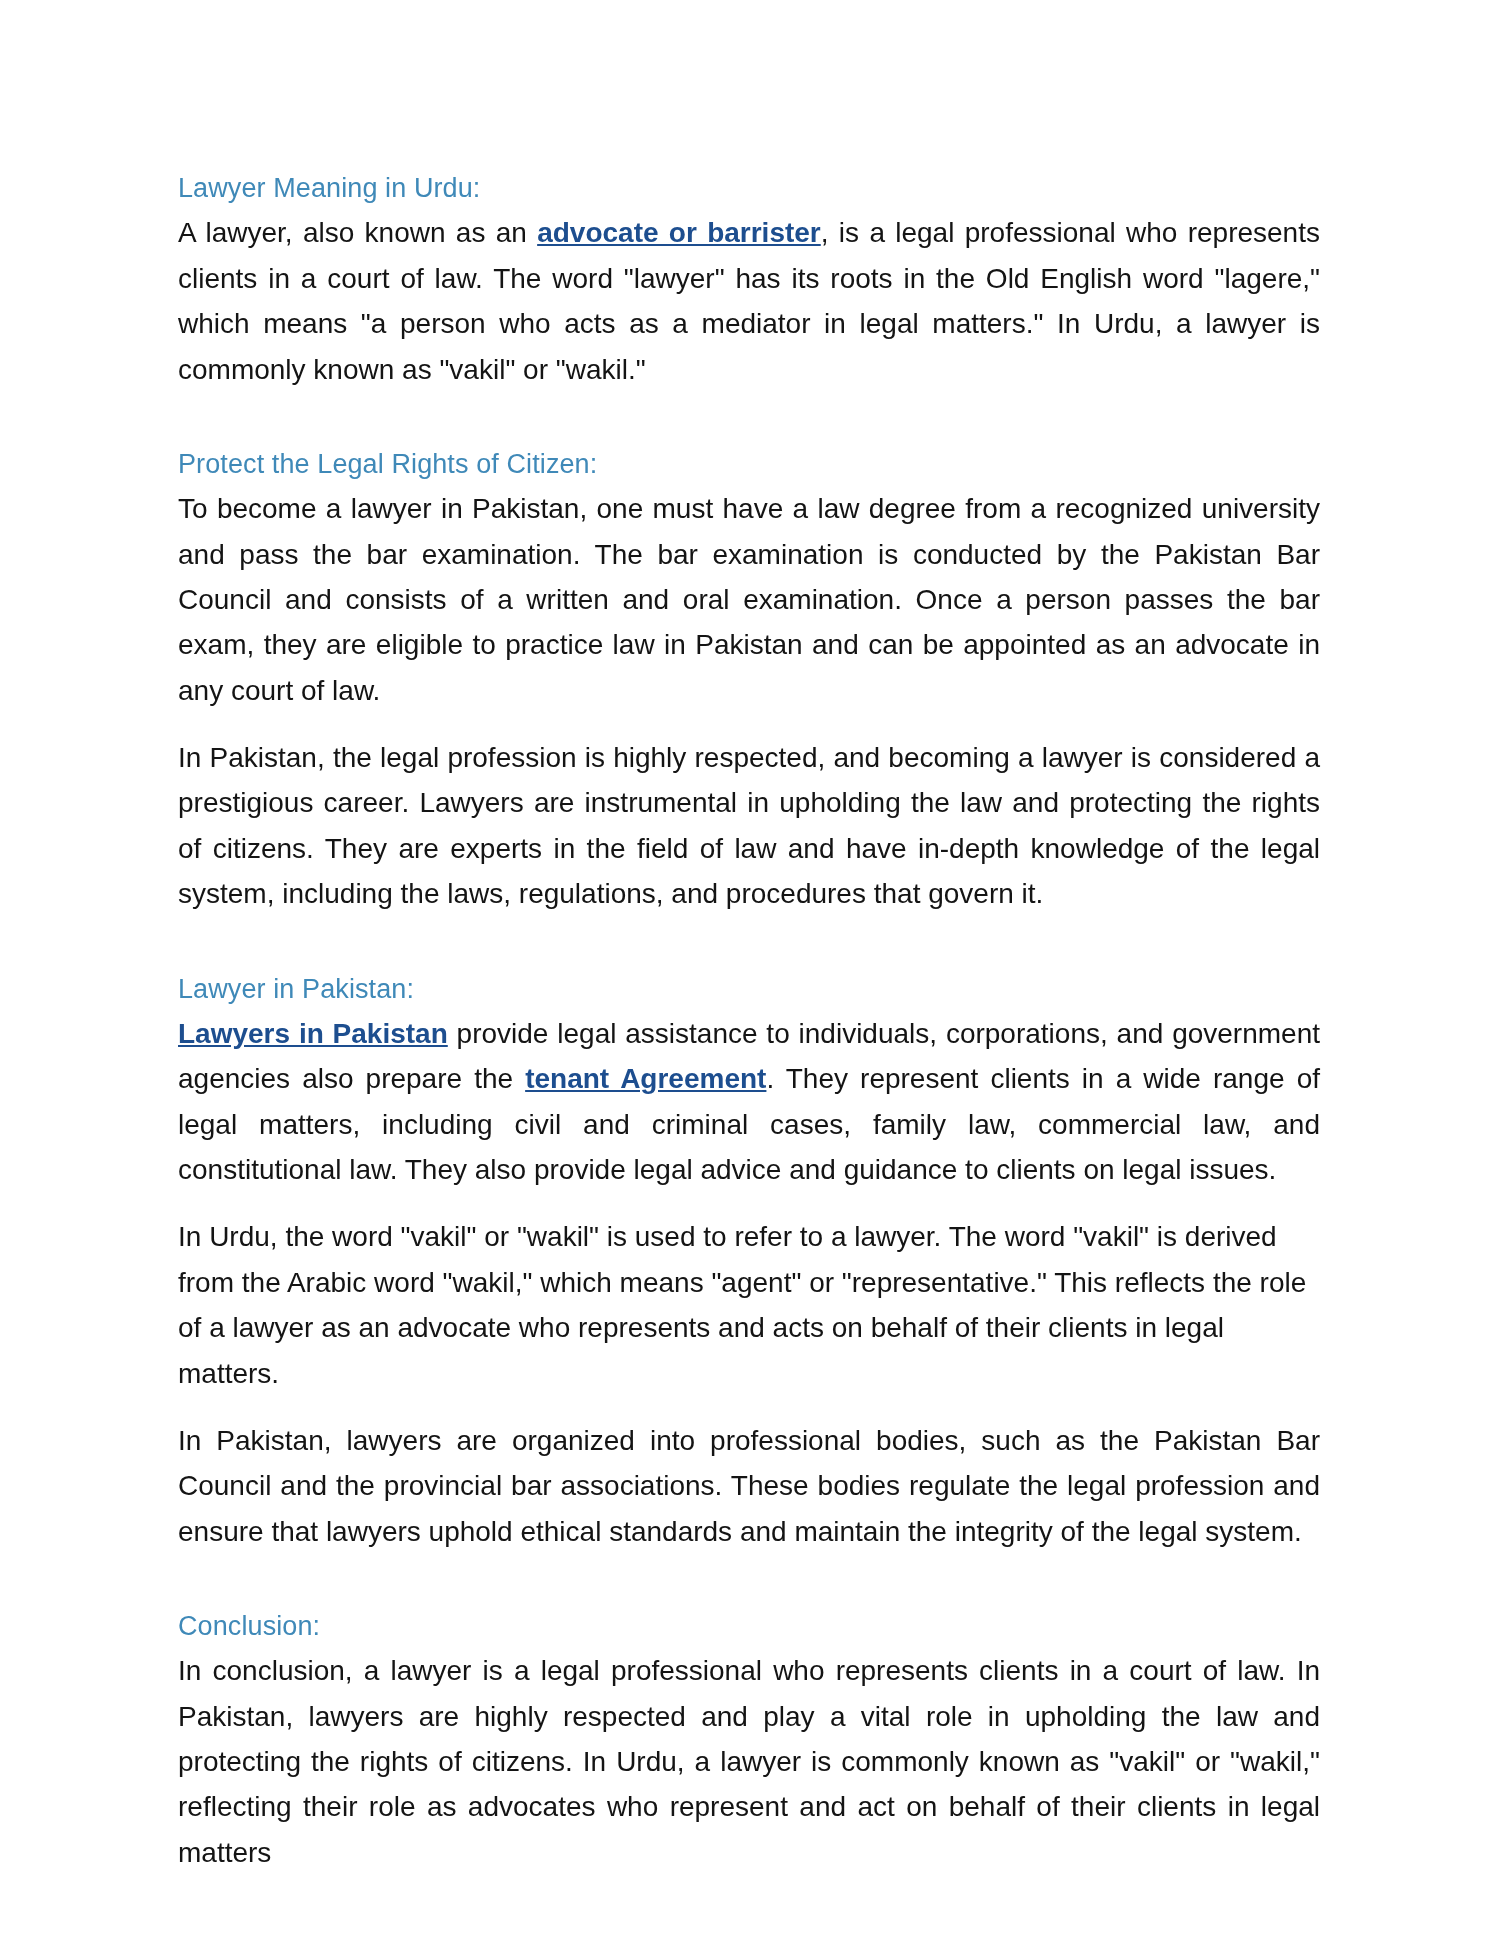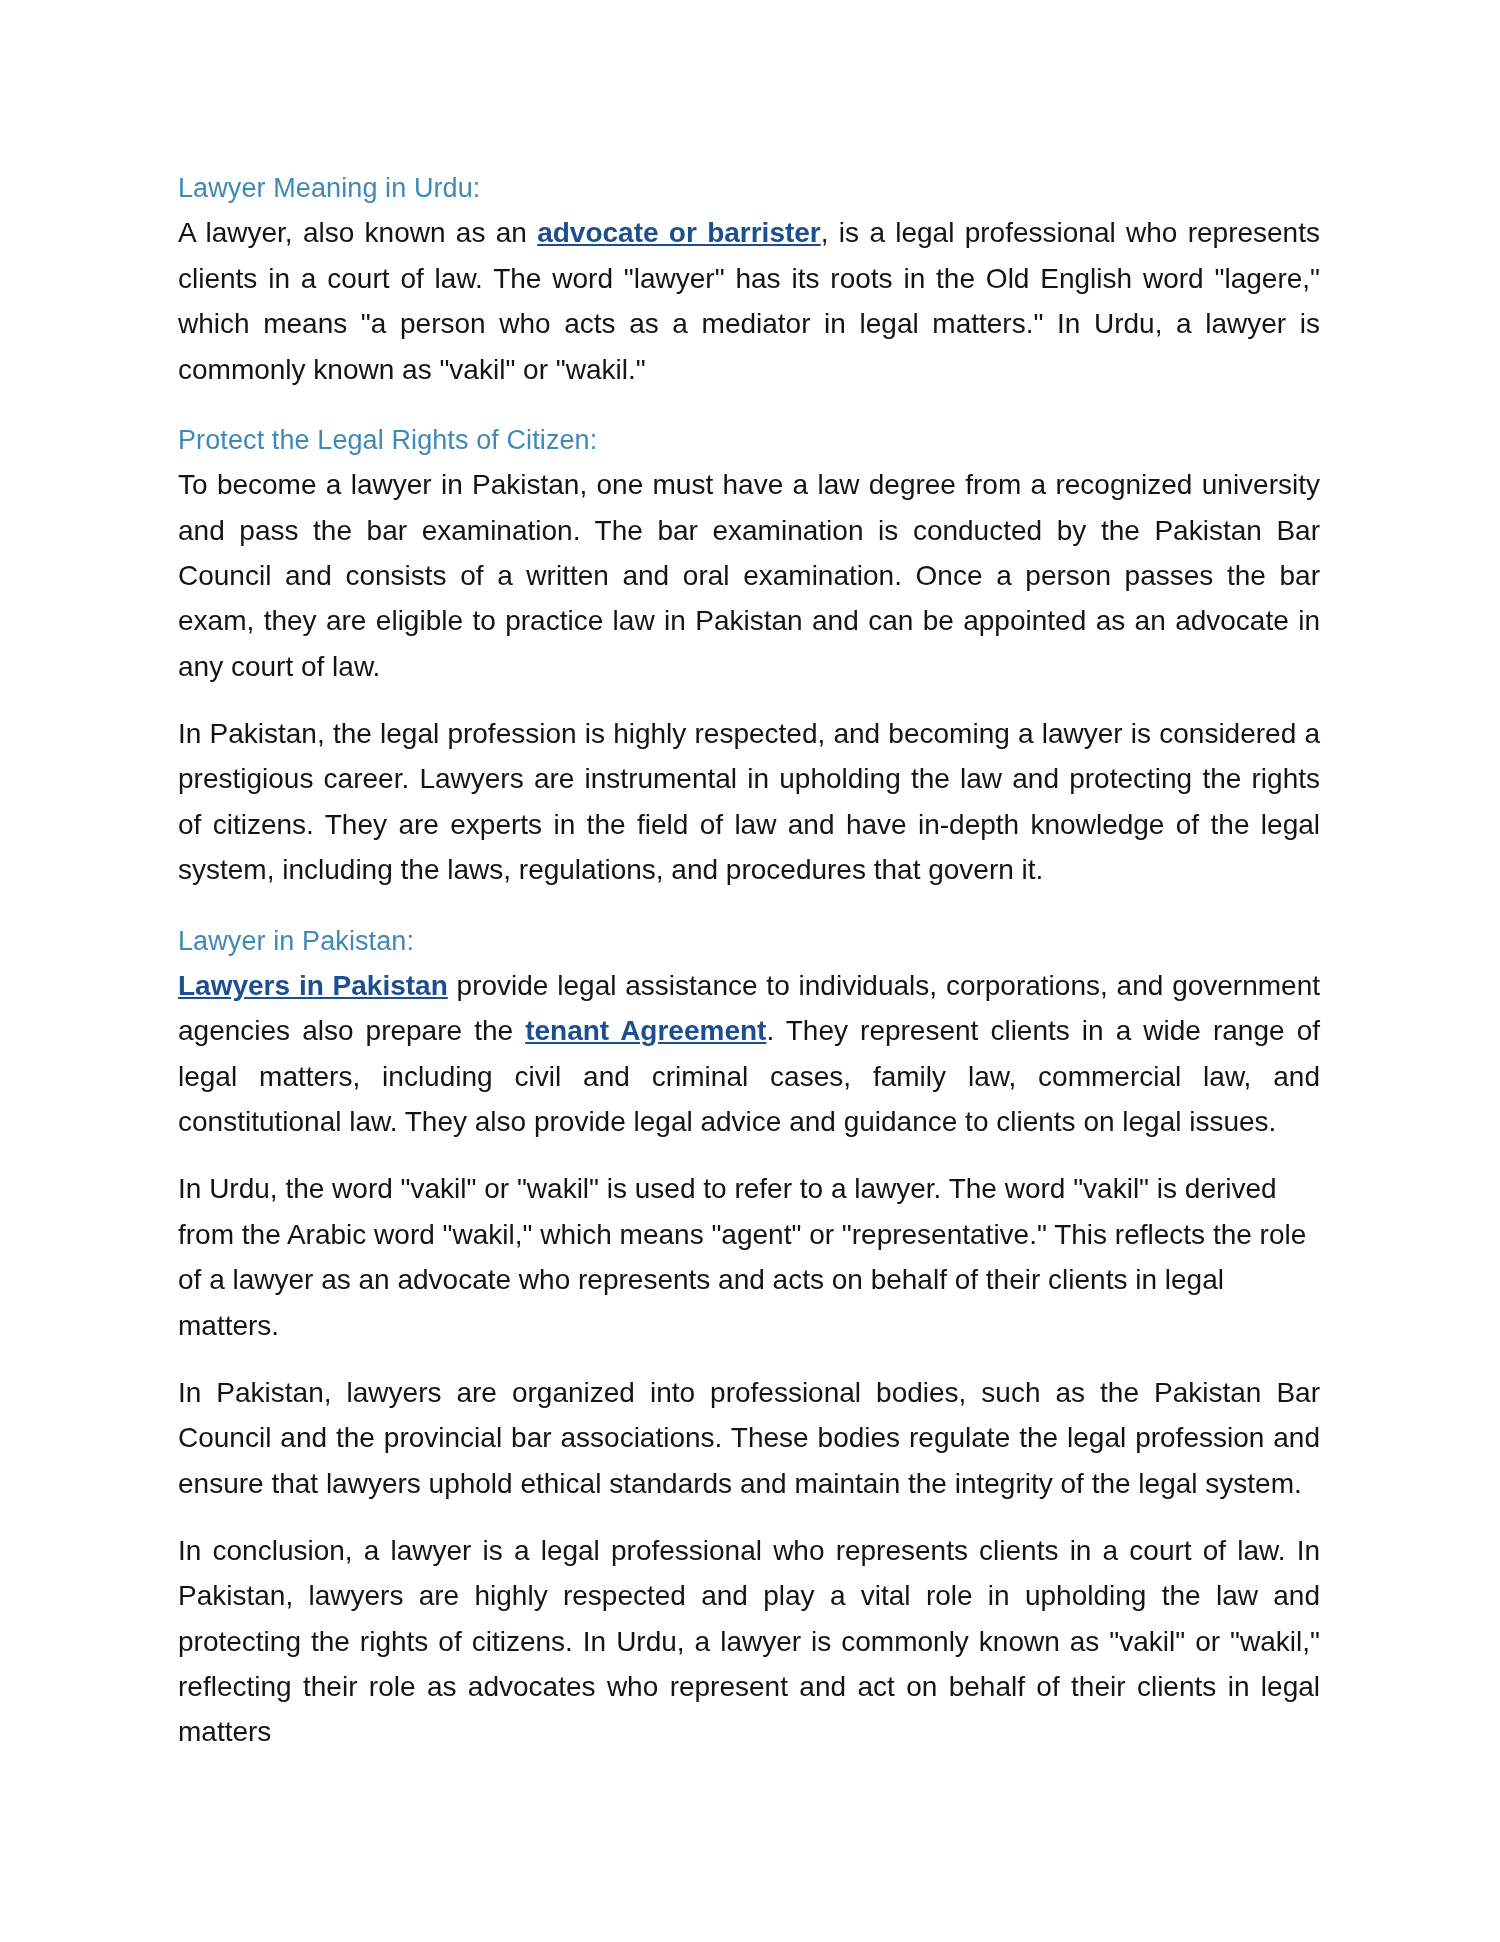--- a/index.html
+++ b/index.html
@@ -26,21 +26,21 @@
   }
   h2.heading {
     font-size: 27px;
     font-weight: 400;
     color: #3f89b8;
     margin: 0 0 4px 0;
     line-height: 1.35;
     letter-spacing: 0.1px;
   }
   .heading.spaced {
-    margin-top: 30px;
+    margin-top: 54px;
   }
   p.para {
     font-size: 28px;
     line-height: 1.62;
     margin: 0 0 22px 0;
     text-align: justify;
     color: #141414;
   }
   p.para.last {
     margin-bottom: 14px;
@@ -66,16 +66,17 @@
     <h2 class="heading spaced">Protect the Legal Rights of Citizen:</h2>
     <p class="para">To become a lawyer in Pakistan, one must have a law degree from a recognized university and pass the bar examination. The bar examination is conducted by the Pakistan Bar Council and consists of a written and oral examination. Once a person passes the bar exam, they are eligible to practice law in Pakistan and can be appointed as an advocate in any court of law.</p>
     <p class="para">In Pakistan, the legal profession is highly respected, and becoming a lawyer is considered a prestigious career. Lawyers are instrumental in upholding the law and protecting the rights of citizens. They are experts in the field of law and have in-depth knowledge of the legal system, including the laws, regulations, and procedures that govern it.</p>
 
     <h2 class="heading spaced">Lawyer in Pakistan:</h2>
     <p class="para"><a class="doclink" href="#">Lawyers in Pakistan</a><span> provide legal assistance to individuals, corporations, and government agencies also prepare the </span><a class="doclink" href="#">tenant Agreement</a><span>. They represent clients in a wide range of legal matters, including civil and criminal cases, family law, commercial law, and constitutional law. They also provide legal advice and guidance to clients on legal issues.</span></p>
 
     <p class="para nojustify">In Urdu, the word "vakil" or "wakil" is used to refer to a lawyer. The word "vakil" is derived from the Arabic word "wakil," which means "agent" or "representative." This reflects the role of a lawyer as an advocate who represents and acts on behalf of their clients in legal matters.</p>
     <p class="para">In Pakistan, lawyers are organized into professional bodies, such as the Pakistan Bar Council and the provincial bar associations. These bodies regulate the legal profession and ensure that lawyers uphold ethical standards and maintain the integrity of the legal system.</p>
 
+    <h2 class="heading spaced">Conclusion:</h2>
     <p class="para last">In conclusion, a lawyer is a legal professional who represents clients in a court of law. In Pakistan, lawyers are highly respected and play a vital role in upholding the law and protecting the rights of citizens. In Urdu, a lawyer is commonly known as "vakil" or "wakil," reflecting their role as advocates who represent and act on behalf of their clients in legal matters</p>
 
   </div>
 </div>
 
 </body></html>

